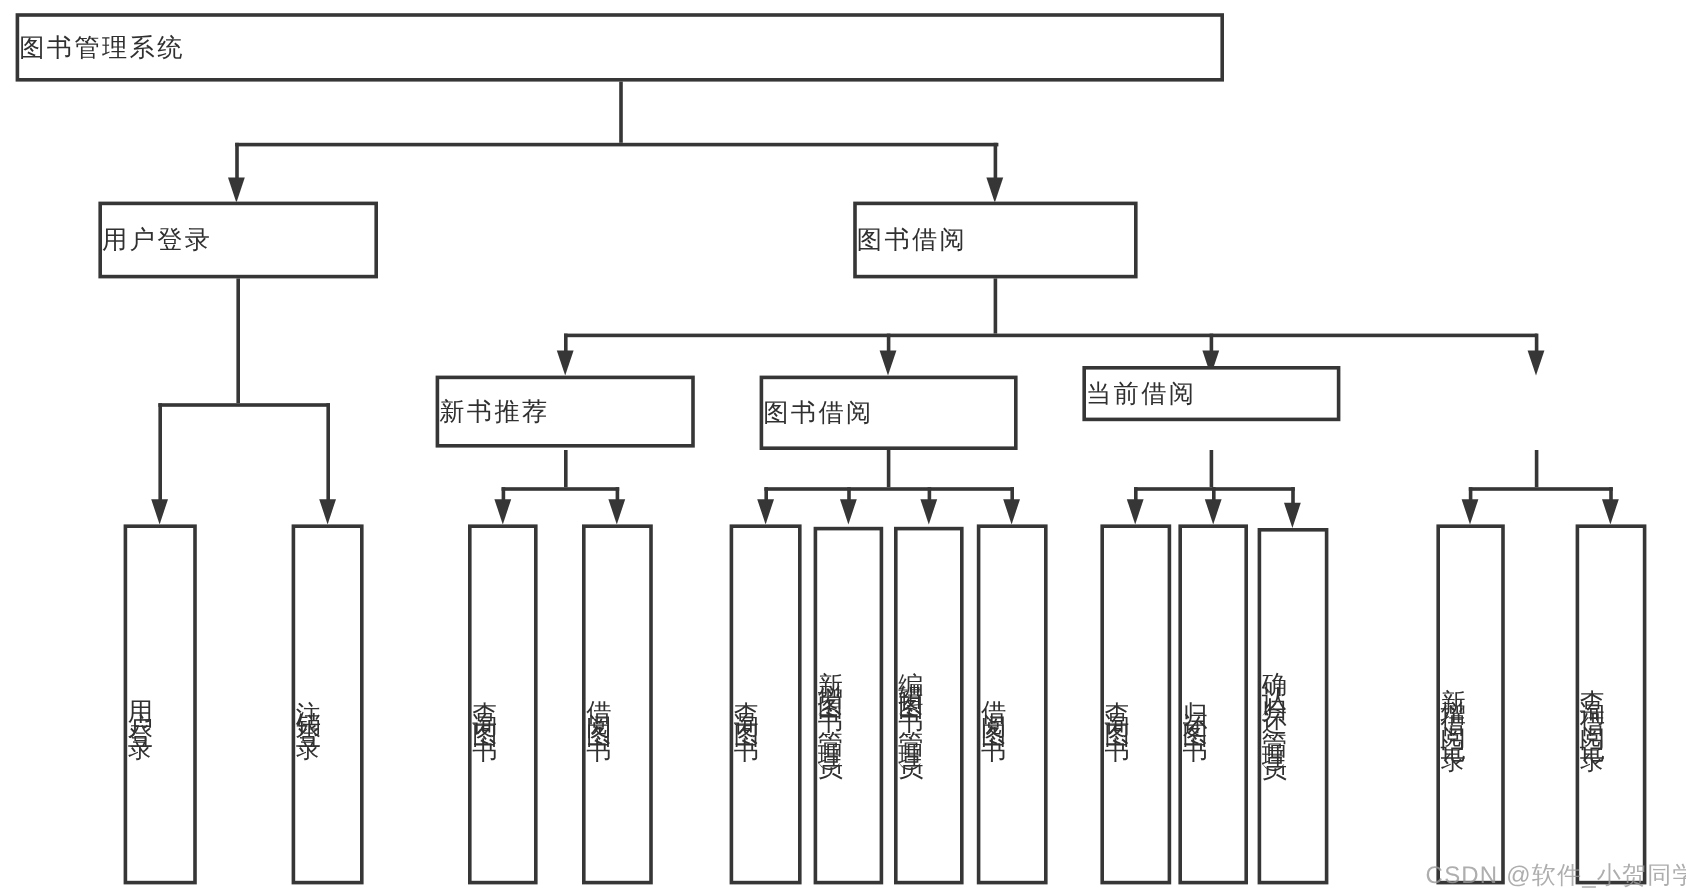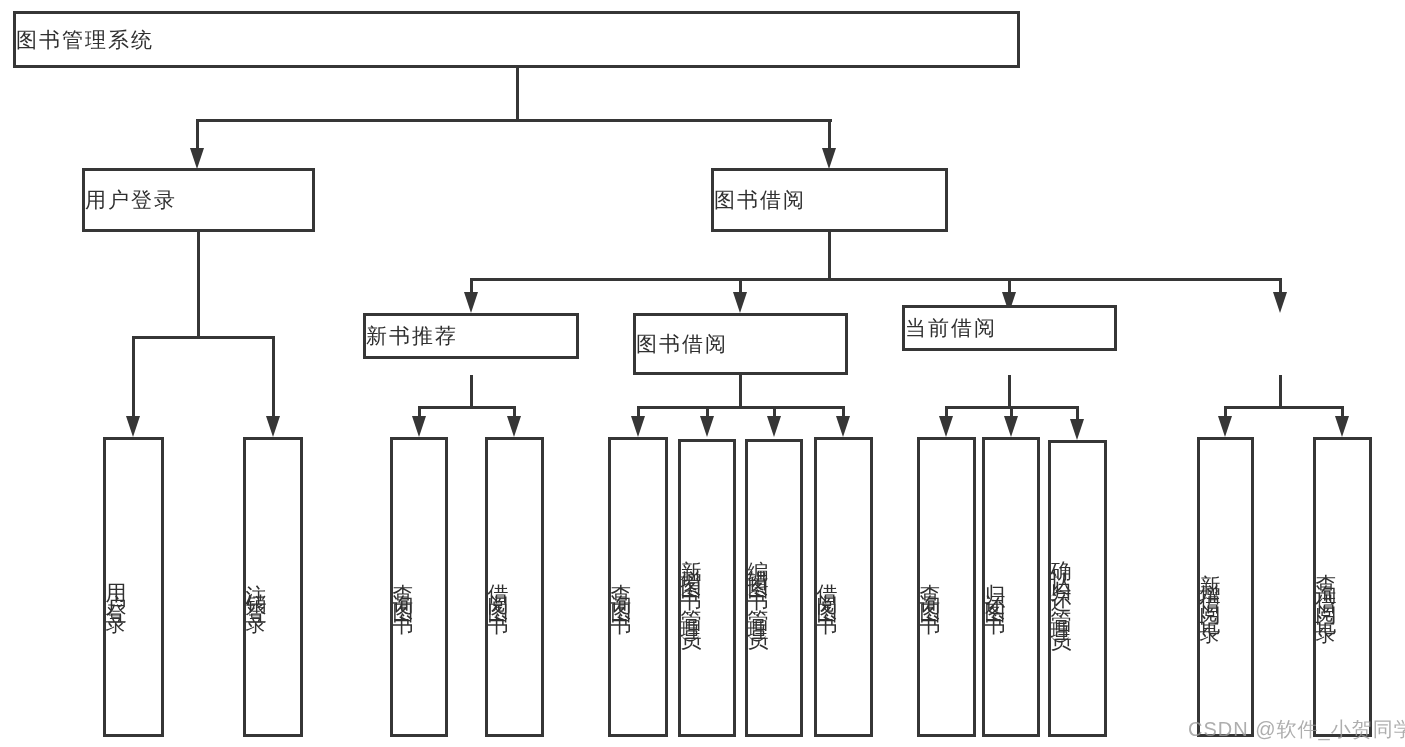--- a/index.html
+++ b/index.html
@@ -95,21 +95,21 @@
   <div class="hline" style="left:470px; top:278px; width:811px;"></div>
   <div class="vline" style="left:470px; top:278px; height:18px;"></div>
   <div class="arrow" style="left:464px; top:292px;"></div>
   <div class="vline" style="left:739px; top:278px; height:18px;"></div>
   <div class="arrow" style="left:733px; top:292px;"></div>
   <div class="vline" style="left:1008px; top:278px; height:18px;"></div>
   <div class="arrow" style="left:1002px; top:292px;"></div>
   <div class="vline" style="left:1279px; top:278px; height:18px;"></div>
   <div class="arrow" style="left:1273px; top:292px;"></div>
 
-  <div class="box h" style="left:363px; top:313px; width:216px; height:46px;">
+  <div class="box h" style="left:363px; top:313px; width:216px; height:60px;">
     <span>新书推荐</span>
   </div>
   <div class="box h" style="left:633px; top:313px; width:215px; height:62px;">
     <span>图书借阅</span>
   </div>
   <div class="box h" style="left:902px; top:305px; width:215px; height:46px;">
     <span>当前借阅</span>
   </div>
 
   <div class="vline" style="left:470px; top:375px; height:31px;"></div>

